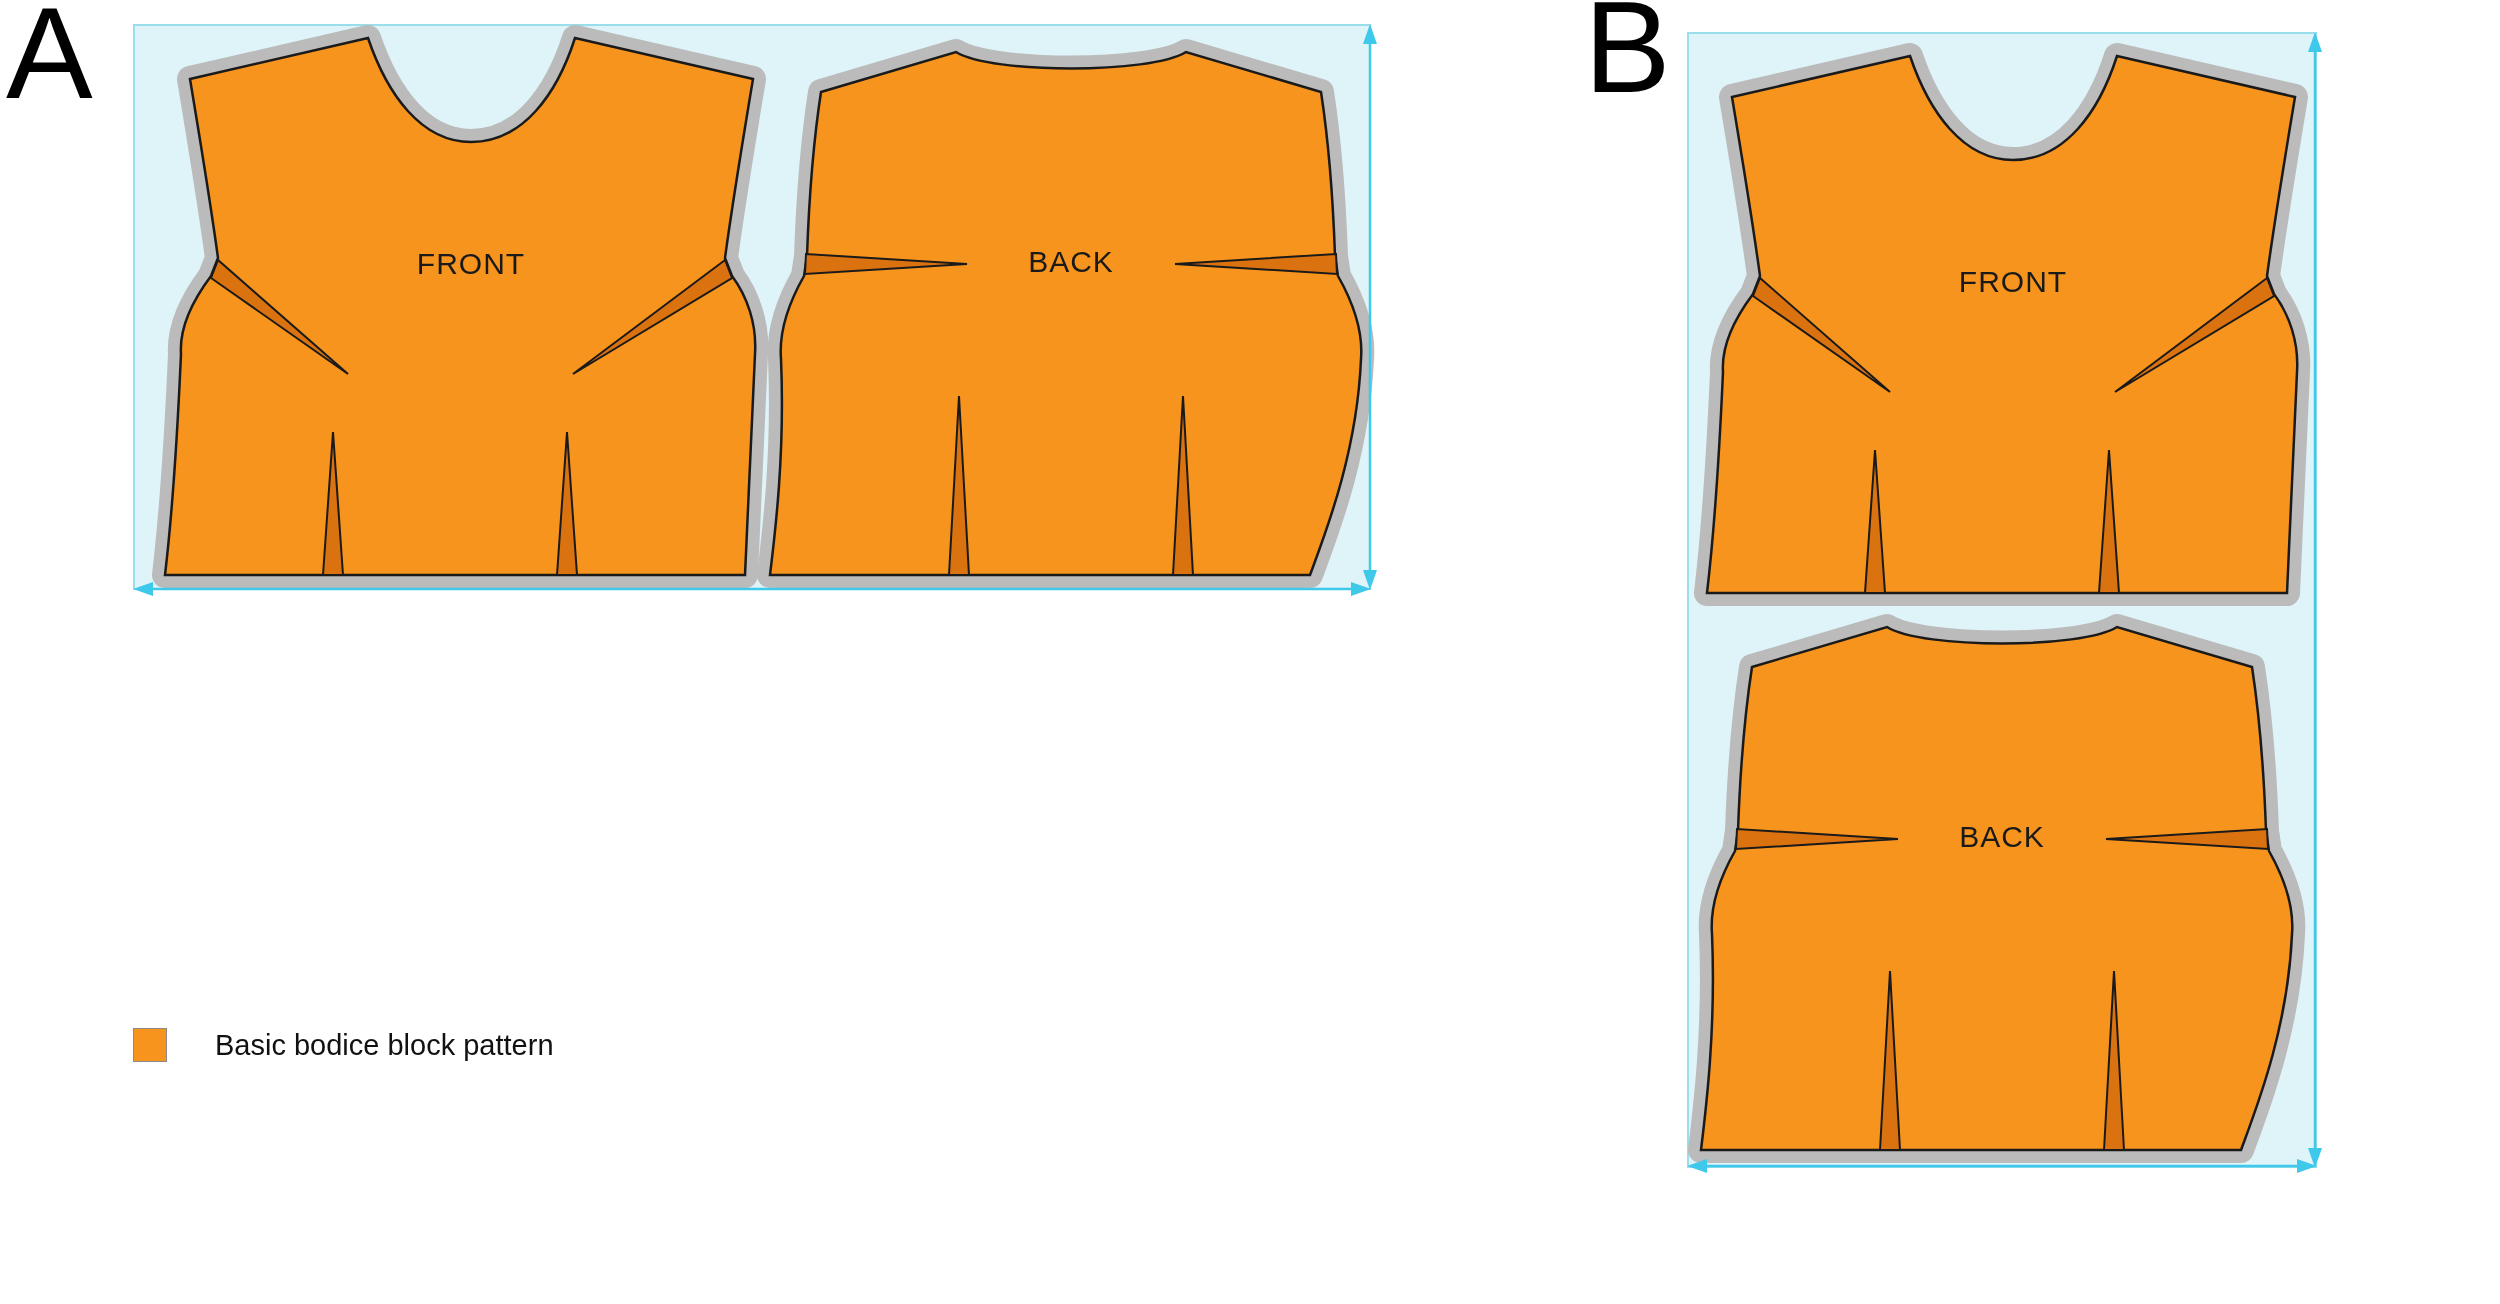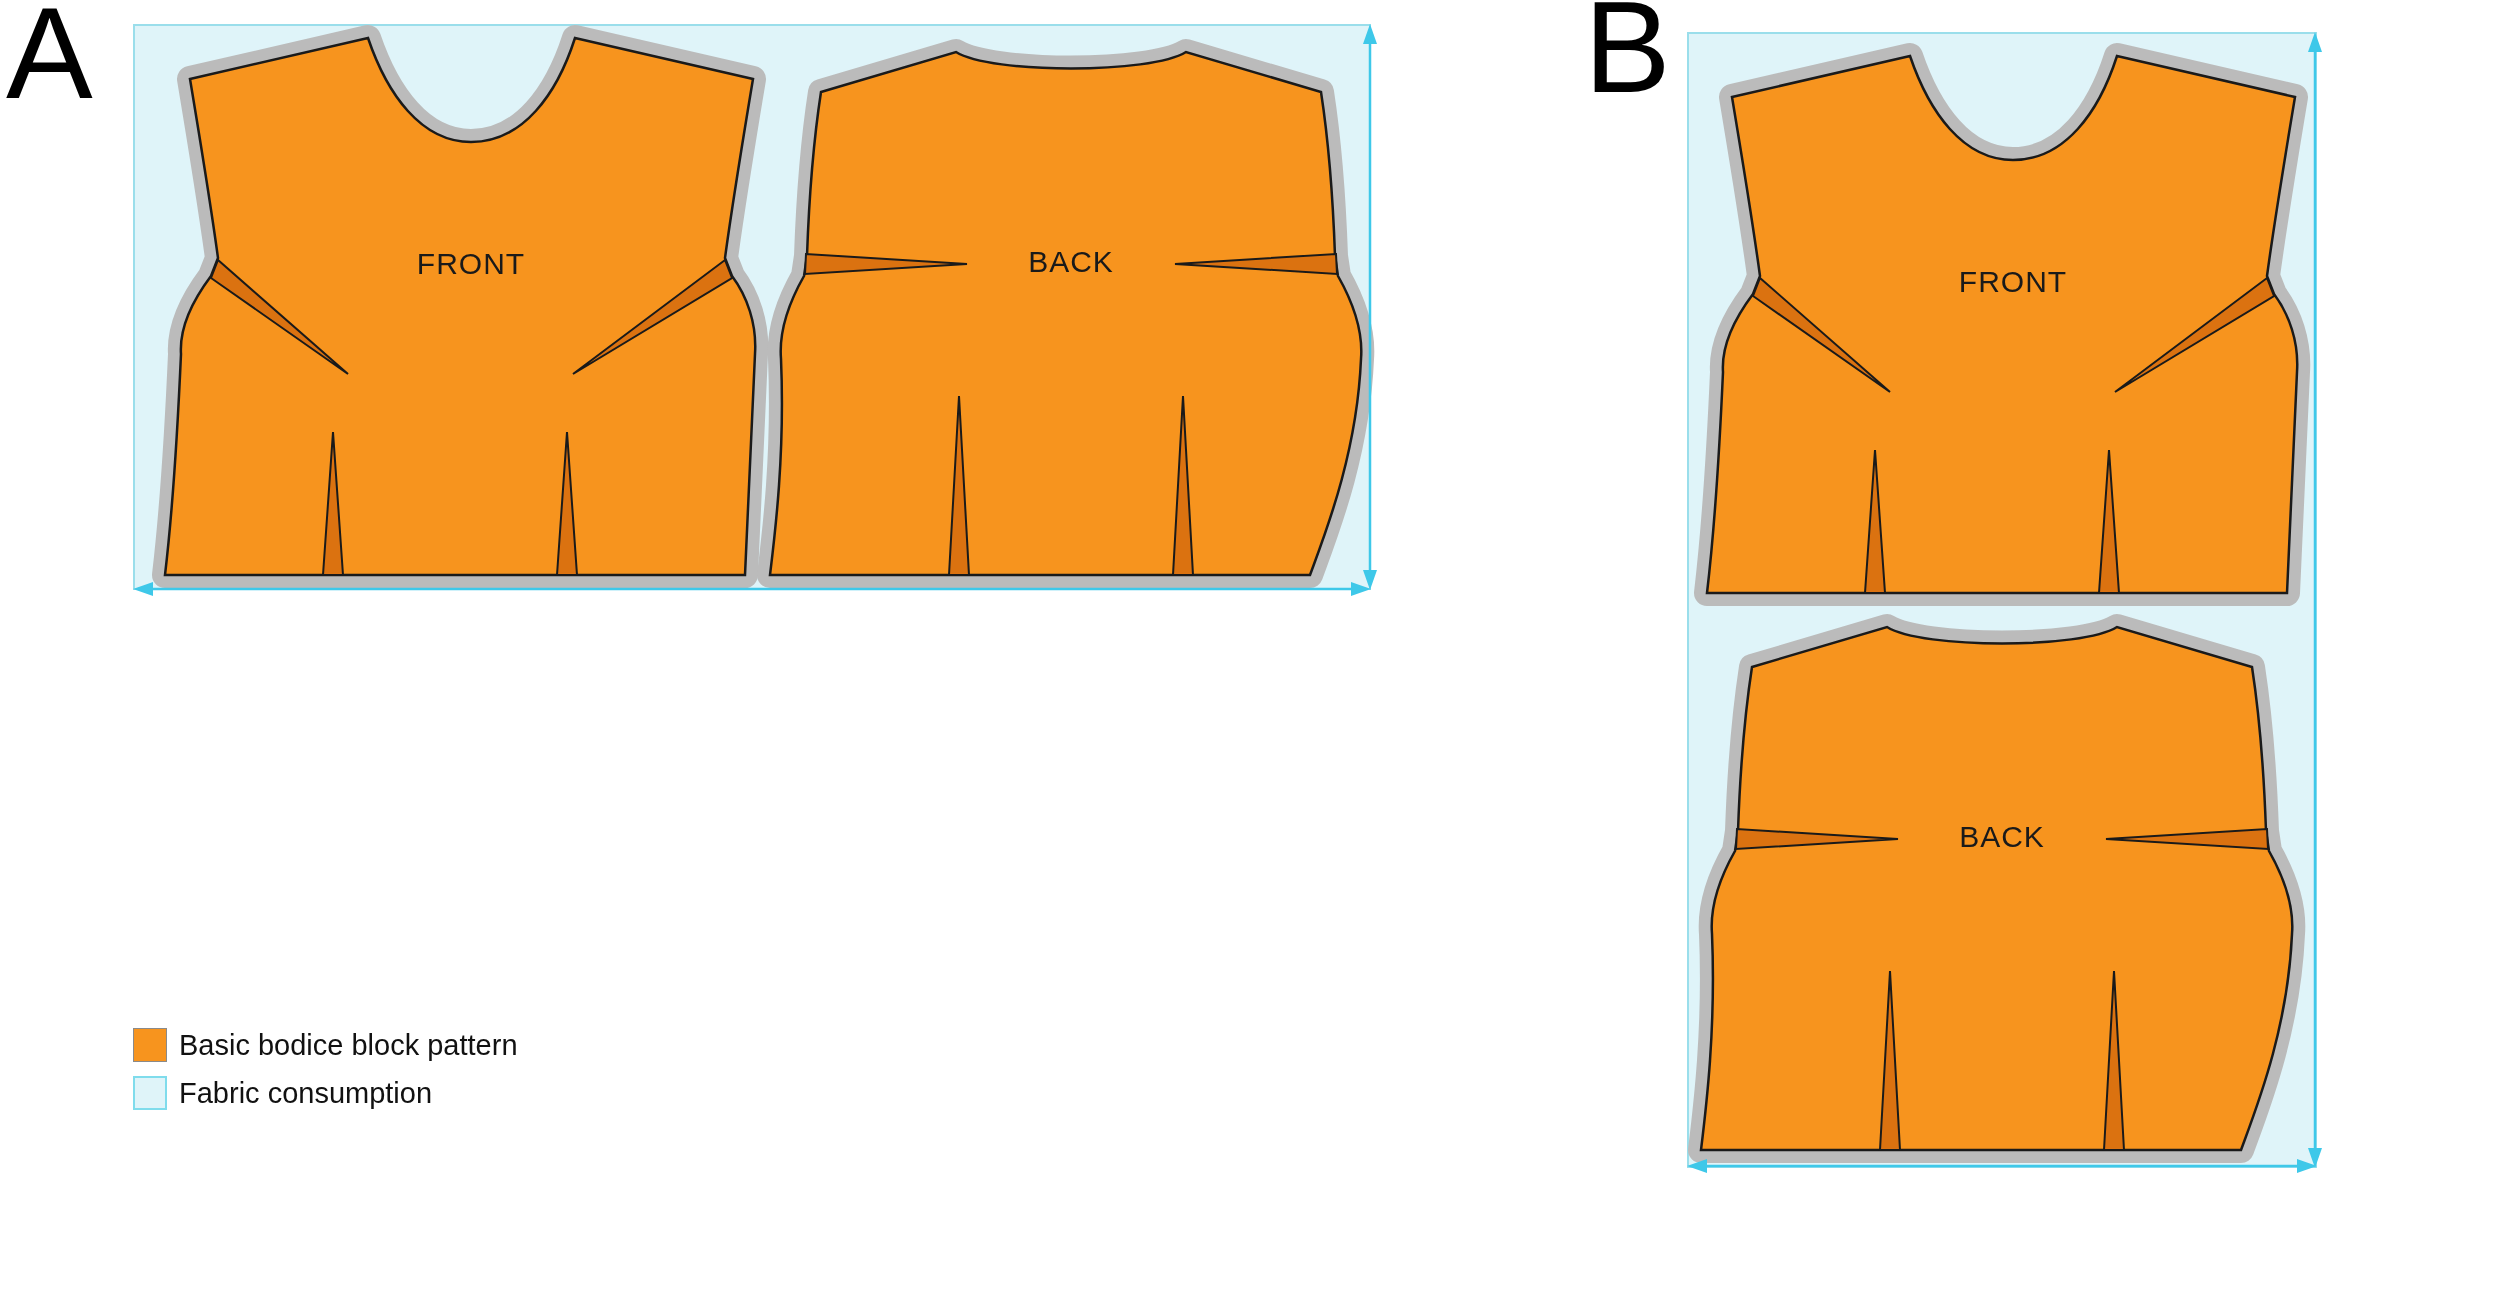--- a/index.html
+++ b/index.html
@@ -20,21 +20,21 @@
   .piece-label{
     font-family:"Liberation Sans", sans-serif;font-size:30px;letter-spacing:1px;
     fill:#1a1a1a;
   }
   #legend{position:absolute;left:133px;top:1028px;}
   .legend-row{display:flex;align-items:center;margin-bottom:14px;height:34px;}
   .legend-swatch{width:34px;height:34px;box-sizing:border-box;margin-right:12px;flex:0 0 auto;}
   .legend-swatch.sw-pattern{border:1px solid #8a8a8a;}
   .legend-swatch.sw-seam{border:1px solid #a8a8a8;}
   .legend-swatch.sw-fabric{border:2px solid #7fdcec;}
-  .legend-label{font-size:29px;color:#111;white-space:nowrap;}
+  .legend-label{font-size:29px;color:#111;white-space:nowrap;margin-left:36px;}
 </style>
 </head>
 <body>
 
 <div class="panel-letter" id="panel-letter-a">A</div>
 <div class="panel-letter" id="panel-letter-b">B</div>
 
 <div class="marker-panel" id="panel-a">
   <svg width="1238" height="566" viewBox="0 0 1238 566" xmlns="http://www.w3.org/2000/svg">
 
@@ -105,17 +105,13 @@
       <polygon points="630,1134 610,1127 610,1141" fill="#3EC8E9"></polygon>
     </g>
   </svg>
 </div>
 
 <div id="legend">
   <div class="legend-row">
     <span class="legend-swatch sw-pattern" style="background-color: rgb(247, 148, 30);"></span>
     <span class="legend-label">Basic bodice block pattern</span>
   </div>
-  <div class="legend-row">
-    <span class="legend-swatch sw-fabric" style="background-color: rgb(223, 244, 249);"></span>
-    <span class="legend-label">Fabric consumption</span>
-  </div>
 </div>
 
 </body></html>

